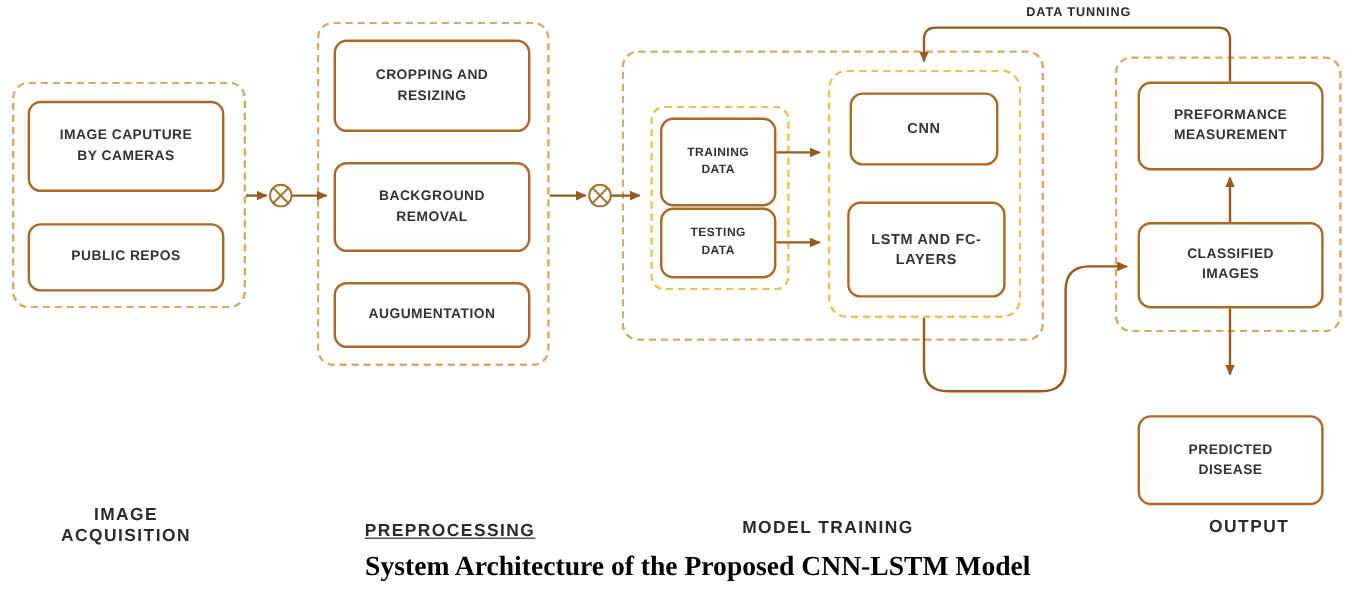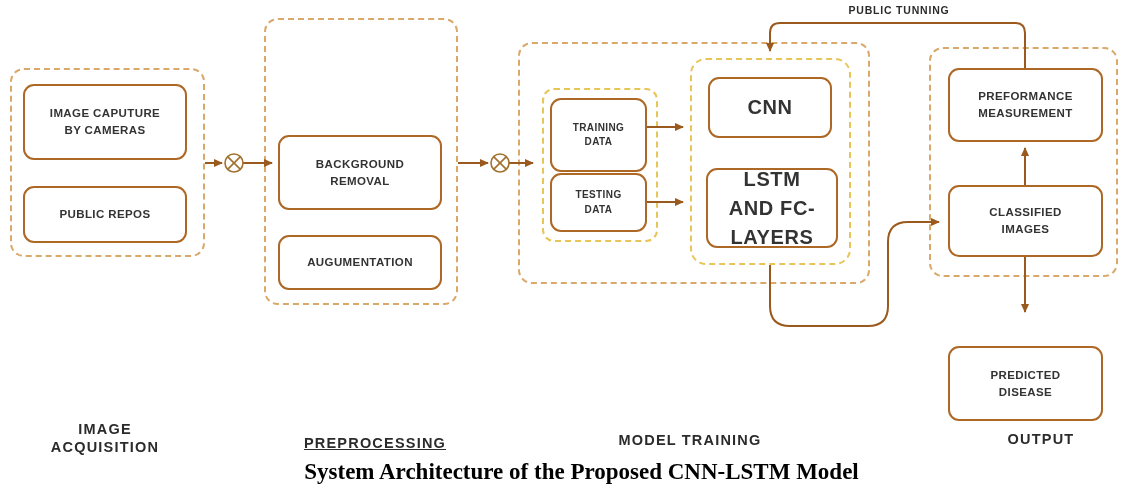--- a/index.html
+++ b/index.html
@@ -13,21 +13,21 @@
   }
   .dashed.yellow { border-color:#E7C557; border-radius:16px; }
   .node {
     position:absolute; border:2px solid #AD6826; border-radius:11px;
     background:#ffffff; box-sizing:border-box;
     display:flex; align-items:center; justify-content:center; text-align:center;
     font-weight:700; color:#333333; font-size:11.5px; letter-spacing:.4px;
     line-height:1.45; padding:0 22px;
   }
   .node.sm { font-size:10px; padding:0 12px; }
-  .node.lg { font-size:20px; letter-spacing:.6px; padding:0 12px; }
+  .node.lg { font-size:12px; letter-spacing:.6px; padding:0 12px; }
   .node.op { padding:0 20px; }
   .seclabel {
     position:absolute; font-weight:600; color:#2b2b2b; font-size:14.5px;
     letter-spacing:1.2px; text-align:center; line-height:1.25;
   }
   .tuninglabel {
     position:absolute; left:824px; top:4px; width:150px; text-align:center;
     font-weight:700; color:#2b2b2b; font-size:10.5px; letter-spacing:.8px;
   }
   .caption {
@@ -45,20 +45,23 @@
 
   <div class="dashed" style="left:10px; top:68px; width:195px; height:189px;"></div>
   <div class="node" style="left:23px; top:84px; width:164px; height:76px;">
     <span>IMAGE CAPUTURE BY CAMERAS</span>
   </div>
   <div class="node" style="left:23px; top:186px; width:164px; height:57px;">
     <span>PUBLIC REPOS</span>
   </div>
 
   <div class="dashed" style="left:264px; top:18px; width:194px; height:287px;"></div>
+  <div class="node" style="left:278px; top:33px; width:164px; height:77px;">
+    <span>CROPPING AND RESIZING</span>
+  </div>
   <div class="node" style="left:278px; top:135px; width:164px; height:75px;">
     <span>BACKGROUND REMOVAL</span>
   </div>
   <div class="node" style="left:278px; top:235px; width:164px; height:55px;">
     <span>AUGUMENTATION</span>
   </div>
 
   <div class="dashed" style="left:518px; top:42px; width:352px; height:242px;"></div>
   <div class="dashed yellow" style="left:542px; top:88px; width:116px; height:154px; border-radius:12px;"></div>
   <div class="node sm" style="left:550px; top:98px; width:97px; height:74px;">
@@ -79,21 +82,21 @@
   <div class="node op" style="left:948px; top:68px; width:155px; height:74px;">
     <span>PREFORMANCE MEASUREMENT</span>
   </div>
   <div class="node op" style="left:948px; top:185px; width:155px; height:72px;">
     <span>CLASSIFIED IMAGES</span>
   </div>
   <div class="node op" style="left:948px; top:318px; width:155px; height:75px;margin-top:28px;">
     <span>PREDICTED DISEASE</span>
   </div>
 
-  <div class="tuninglabel">PUBLIC TUNNING</div>
+  <div class="tuninglabel">DATA TUNNING</div>
   <div class="seclabel" style="left:40px; top:420px; width:130px;">IMAGE ACQUISITION</div>
   <div class="seclabel" style="left:285px; top:434px; width:180px;text-decoration:underline;">PREPROCESSING</div>
   <div class="seclabel" style="left:600px; top:431px; width:180px;">MODEL TRAINING</div>
   <div class="seclabel" style="left:966px; top:430px; width:150px;">OUTPUT</div>
   <div class="caption">System Architecture of the Proposed CNN-LSTM Model</div>
 
   <svg class="overlay" width="1131" height="500" viewBox="0 0 1131 500">
     <defs>
       <marker id="ah" markerUnits="userSpaceOnUse" markerWidth="10" markerHeight="9" refX="8" refY="4" orient="auto">
         <path d="M0,0 L9,4 L0,8 Z" fill="#9A5A1E"></path>

